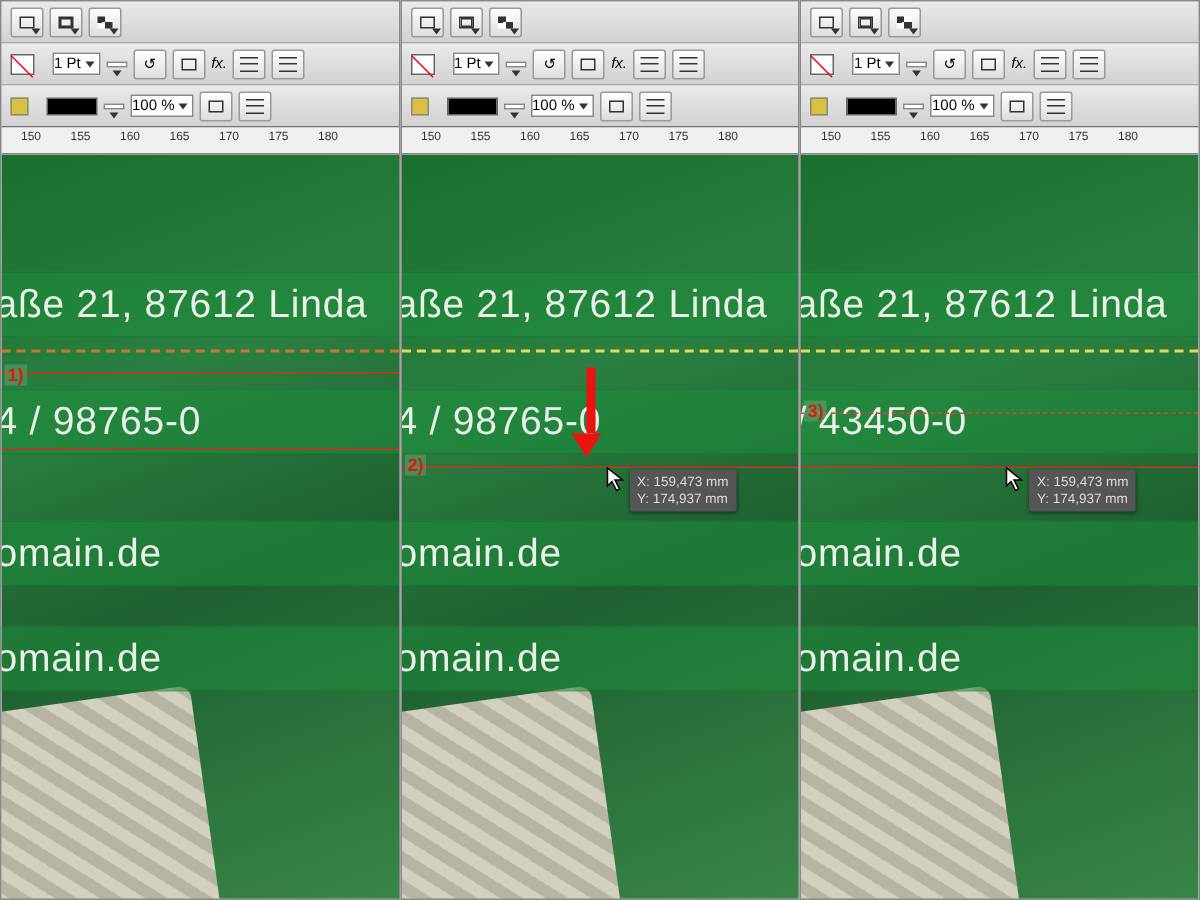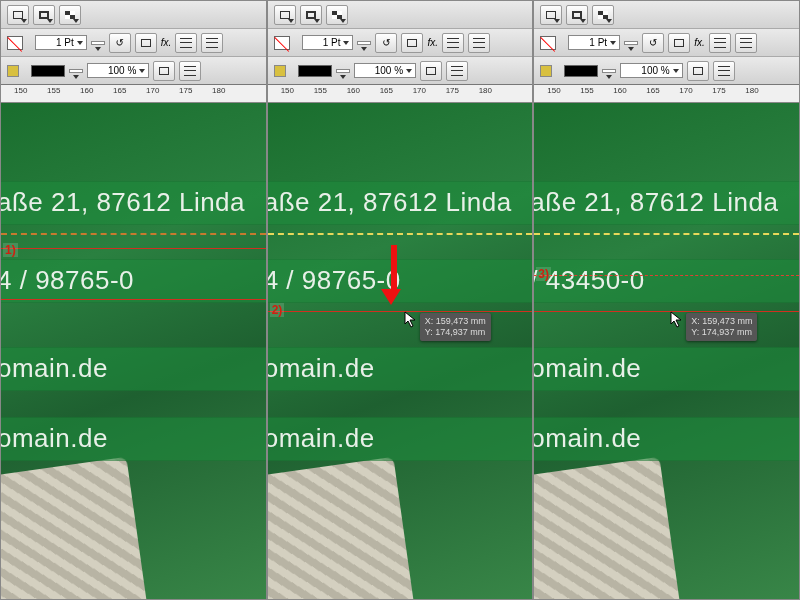--- a/index.html
+++ b/index.html
@@ -7,21 +7,21 @@
 
   .panels { display: flex; width: 800px; height: 600px; }
   .panel { flex: 1; border: 1px solid #888; background: #d8d8d8; position: relative; overflow: hidden; }
 
   .toolbar-row { display: flex; align-items: center; gap: 4px; padding: 4px 6px; background: linear-gradient(#eaeaea,#d2d2d2); border-bottom: 1px solid #aaa; height: 28px; font-size: 10px; }
   .tbtn { width: 22px; height: 20px; border: 1px solid #999; background: linear-gradient(#fff,#ddd); display: flex; align-items: center; justify-content: center; border-radius: 2px; cursor: pointer; position: relative; }
   .tbtn .drop { position: absolute; right: 1px; bottom: 1px; width: 0; height: 0; border-left: 3px solid transparent; border-right: 3px solid transparent; border-top: 4px solid #333; }
   .swatch { width: 16px; height: 14px; border: 1px solid #666; }
   .no-stroke { background: #fff; position: relative; }
   .no-stroke::after { content:""; position:absolute; left:0; top:0; width:140%; height:1px; background:red; transform: rotate(45deg); transform-origin: 0 0; }
-  .select { border: 1px solid #888; background: #fff; padding: 1px 12px 1px 20px; font-size: 10px; position: relative; }
+  .select { border: 1px solid #888; background: #fff; padding: 1px 12px 1px 0; font-size: 10px; position: relative; }
   .select::after { content: ""; position: absolute; right: 3px; top: 5px; border-left: 3px solid transparent; border-right: 3px solid transparent; border-top: 4px solid #333; }
   .swatch-black { background: linear-gradient(#000,#000); width: 34px; height: 12px; border: 1px solid #666; }
   .swatch-yellow { width: 12px; height: 12px; background: #d8c040; border: 1px solid #888; }
 
   .ruler { height: 18px; background: #f0f0f0; border-bottom: 1px solid #888; position: relative; font-size: 8px; color: #333; display: flex; align-items: flex-end; }
   .ruler .tlabel { position: absolute; top: 1px; font-size: 8px; }
 
   .canvas { position: relative; flex: 1; height: calc(100% - 74px); overflow: hidden; }
   .bg { position: absolute; inset: 0; background: linear-gradient(160deg, #1a6e2e 0%, #2a8040 30%, #1e6030 55%, #3b8a4a 100%); }
   .photo-hint { position: absolute; left: -20px; bottom: -40px; width: 160px; height: 200px; background: repeating-linear-gradient(40deg, #d4d0c0 0 8px, #b8b4a4 8px 16px); border-radius: 8px; transform: rotate(-8deg); filter: blur(.4px); }

